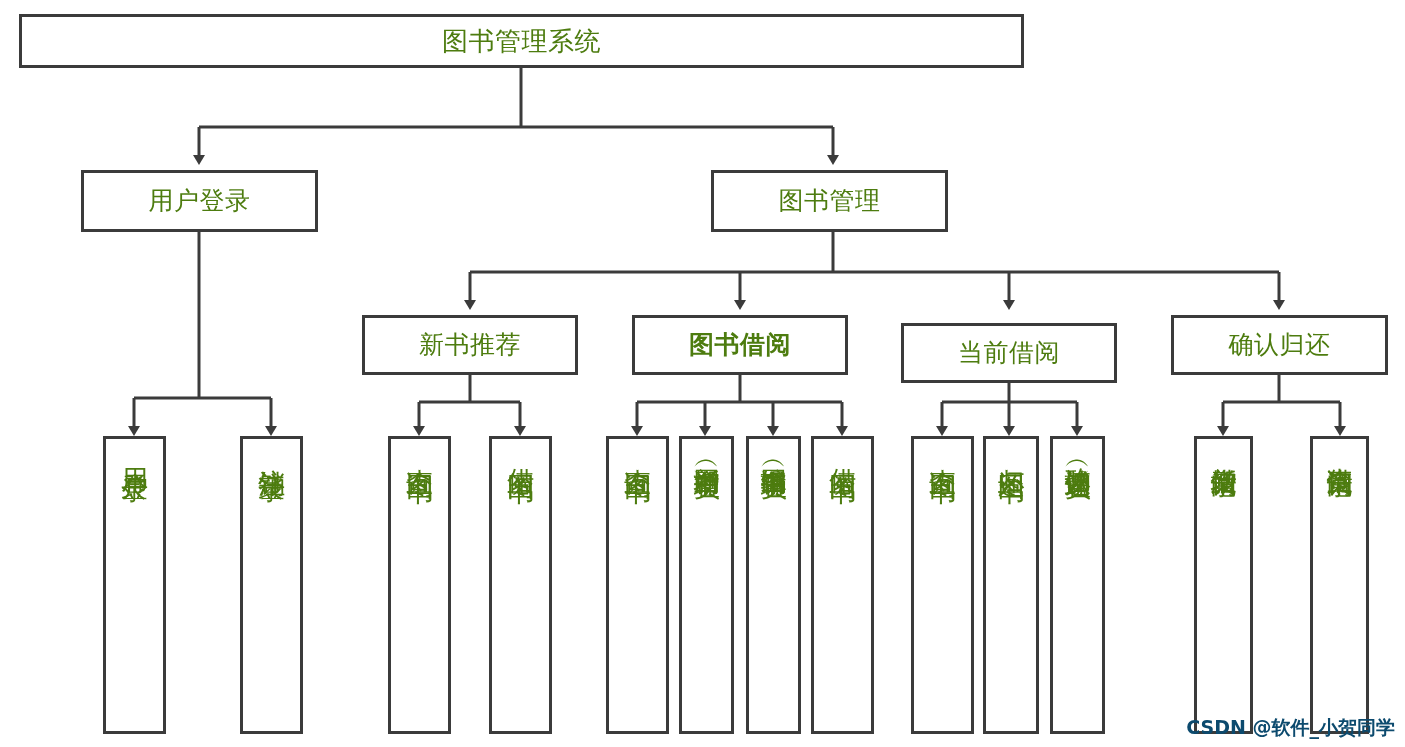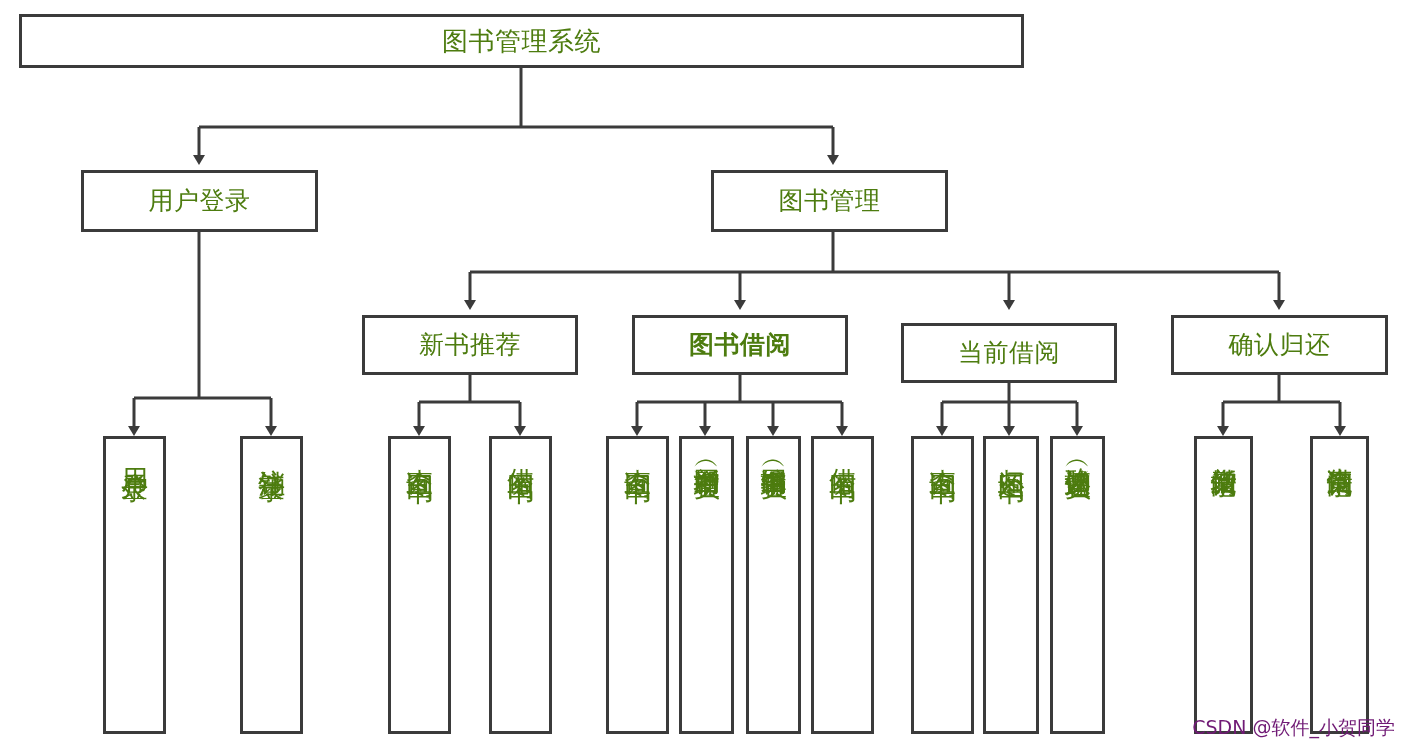--- a/index.html
+++ b/index.html
@@ -67,24 +67,25 @@
   }
   .node.v.tall .label {
     font-size: 26px;
     letter-spacing: 1px;
   }
   .watermark {
     position: absolute;
     right: 10px;
     bottom: 6px;
     font-size: 19px;
-    color: #701a75;
+    color: #0c4a6e;
     z-index: 5;
     white-space: nowrap;
     user-select: none;
+    font-weight: bold;
   }
 </style>
 </head>
 <body>
 
 <div id="canvas">
 
   <svg id="edges" viewBox="0 0 1405 747" width="1405" height="747">
     <defs>
       <marker id="arrow" markerWidth="10" markerHeight="12" refX="1" refY="6" orient="auto" markerUnits="userSpaceOnUse">

